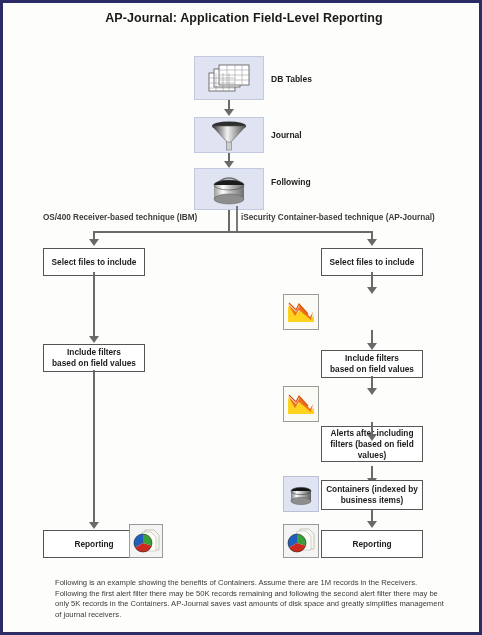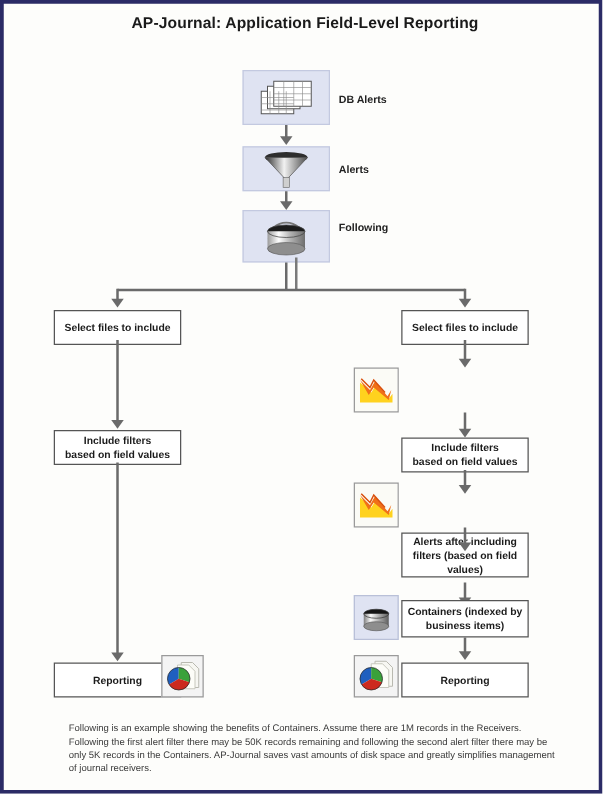--- a/index.html
+++ b/index.html
@@ -58,40 +58,40 @@
         <line x1="47" y1="8" x2="47" y2="28"></line>
         <line x1="14" y1="21" x2="40" y2="21"></line>
           <line x1="14" y1="26" x2="40" y2="26"></line>
         <line x1="14" y1="31" x2="40" y2="31"></line>
         <line x1="21" y1="16" x2="21" y2="34"></line>
           <line x1="28" y1="16" x2="28" y2="34"></line>
         <line x1="34" y1="16" x2="34" y2="34"></line>
       </g>
     </svg>
   </div>
-  <div class="sidelabel" style="left:268px;top:71px;">DB Alerts</div>
+  <div class="sidelabel" style="left:268px;top:71px;">DB Tables</div>
 
   <div class="vline" style="left:225px;top:97px;height:12px;"></div>
   <div class="arrow" style="left:221px;top:106px;"></div>
 
   <div class="plate" style="left:191px;top:114px;width:70px;height:36px;">
     <svg width="68" height="34" viewBox="0 0 68 34">
       <defs>
         <linearGradient id="fg" x1="0" y1="0" x2="1" y2="0">
           <stop offset="0%" stop-color="#2a2a2a"></stop>
             <stop offset="45%" stop-color="#f2f2f2"></stop>
           <stop offset="100%" stop-color="#4a4a4a"></stop>
         </linearGradient>
       </defs>
       <ellipse cx="34" cy="8" rx="17" ry="4.5" fill="#2e2e2e"></ellipse>
       <path d="M17 8 L34 26 L51 8 Z" fill="url(#fg)" stroke="#555" stroke-width="0.6"></path>
       <rect x="31.5" y="24" width="5" height="8" fill="#cfcfcf" stroke="#666" stroke-width="0.5"></rect>
     </svg>
   </div>
-  <div class="sidelabel" style="left:268px;top:127px;">Alerts</div>
+  <div class="sidelabel" style="left:268px;top:127px;">Journal</div>
 
   <div class="vline" style="left:225px;top:150px;height:11px;"></div>
   <div class="arrow" style="left:221px;top:158px;"></div>
 
   <div class="plate" style="left:191px;top:165px;width:70px;height:42px;">
     <svg width="68" height="40" viewBox="0 0 68 40">
       <defs>
         <linearGradient id="bg1" x1="0" y1="0" x2="1" y2="0">
           <stop offset="0%" stop-color="#9a9a9a"></stop>
             <stop offset="30%" stop-color="#ffffff"></stop>
@@ -104,20 +104,22 @@
       <rect x="19" y="16" width="30" height="14" fill="url(#bg1)"></rect>
       <ellipse cx="34" cy="30" rx="15" ry="5" fill="#8e8e8e" stroke="#5a5a5a" stroke-width="0.5"></ellipse>
       <ellipse cx="34" cy="16" rx="15" ry="5" fill="none" stroke="#444" stroke-width="0.6"></ellipse>
     </svg>
   </div>
   <div class="sidelabel" style="left:268px;top:174px;">Following</div>
 
   <div class="vline" style="left:225px;top:207px;height:22px;"></div>
 
   <div class="divider" style="left:233px;top:203px;height:26px;"></div>
+  <div class="tech" style="left:40px;top:210px;">OS/400 Receiver-based technique  (IBM)</div>
+  <div class="tech" style="left:238px;top:210px;">iSecurity Container-based technique  (AP-Journal)</div>
 
   <div class="hline" style="left:91px;top:228px;width:278px;"></div>
   <div class="vline" style="left:90px;top:228px;height:10px;"></div>
   <div class="arrow" style="left:86px;top:236px;"></div>
   <div class="vline" style="left:368px;top:228px;height:10px;"></div>
   <div class="arrow" style="left:364px;top:236px;"></div>
 
   <div class="box" style="left:40px;top:245px;width:102px;height:24px;">Select files to include</div>
 
   <div class="vline" style="left:90px;top:269px;height:66px;"></div>

